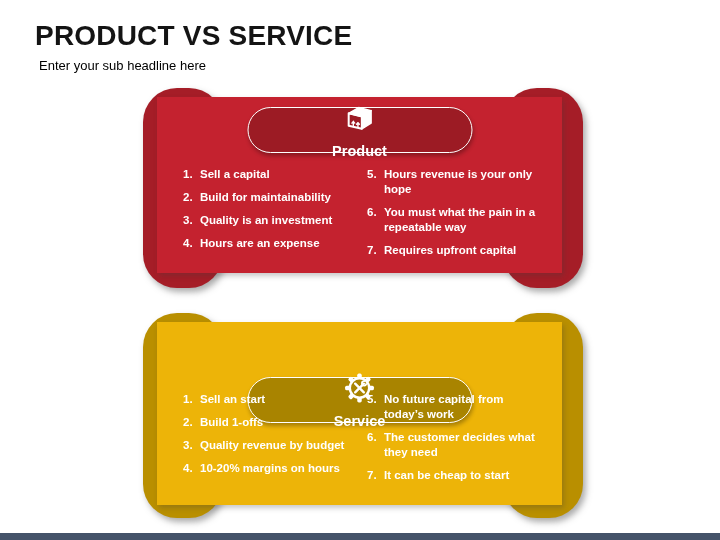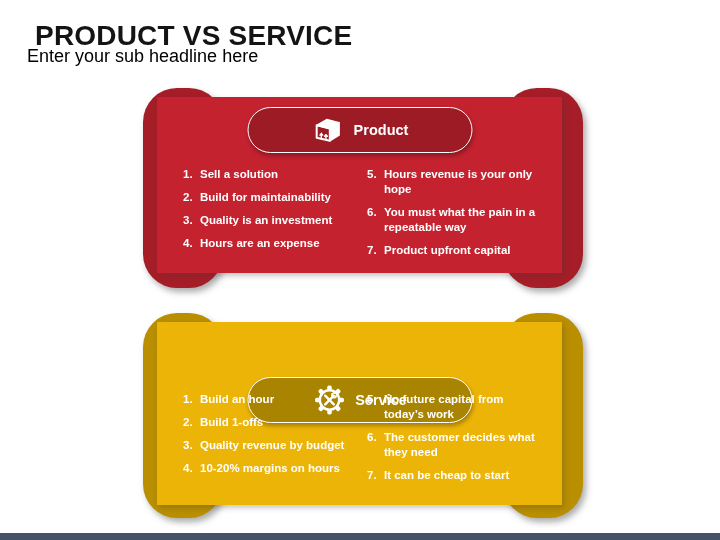--- a/index.html
+++ b/index.html
@@ -7,22 +7,22 @@
     width:720px;height:540px;position:relative;overflow:hidden;
     background:#ffffff;
     font-family:"Liberation Sans","DejaVu Sans",sans-serif;
   }
   
   .title{
     position:absolute;left:27px;top:12px;margin:8px;
     font-size:28px;font-weight:700;letter-spacing:.2px;color:#141414;
   }
   .subtitle{
-    position:absolute;left:27px;top:46px;margin:0;
-    font-size:18px;font-weight:400;color:#000;
+    position:absolute;left:27px;top:46px;margin:12px;
+    font-size:13px;font-weight:400;color:#000;
   }
   
   .card{position:absolute;left:143px;width:440px;}
   .card.product{top:88px;height:200px;}
   .card.service{top:313px;height:205px;}
   .ear{
     position:absolute;top:0;width:80px;height:100%;
     border-radius:34px;
     box-shadow:3px 4px 6px rgba(90,90,90,.5);
   }
@@ -36,20 +36,21 @@
   }
   .product .front{background:#C4222F;height:176px;}
   .service .front{background:#EDB408;height:183px;}
   
   .pill{
     position:absolute;left:50%;transform:translateX(-50%);top:10px;
     width:223px;height:44px;border-radius:23px;
     border:1.5px solid #ffffff;
     display:flex;align-items:center;justify-content:center;gap:9px;
     box-shadow:1px 3px 4px rgba(0,0,0,.3);
+    flex-direction:column;
   }
   .service .pill{top:11px;margin-top:44px;}
   .product .pill{background:#9C1B24;}
   .service .pill{background:#A98400;}
   .pill-label{color:#fff;font-size:14.5px;font-weight:700;}
   .pill-icon{width:34px;height:32px;flex:none;}
   
   .cols{
     position:absolute;left:26px;top:70px;width:372px;
     display:flex;
@@ -88,21 +89,21 @@
           <path d="M14 29 L14 23.5 M14 23.5 L12.2 25.6 M14 23.5 L15.8 25.6"></path>
           <path d="M20 30.5 L20 25 M20 25 L18.2 27.1 M20 25 L21.8 27.1"></path>
         </g>
       </svg>
       <span class="pill-label">Product</span>
     </div>
     <div class="cols">
       <div class="col left">
   <div class="item">
     <span class="num">1.</span>
-    <span class="txt">Sell a solution</span>
+    <span class="txt">Sell a capital</span>
   </div>
 
   <div class="item">
     <span class="num">2.</span>
     <span class="txt">Build for maintainability</span>
   </div>
 
   <div class="item">
     <span class="num">3.</span>
     <span class="txt">Quality is an investment</span>
@@ -119,21 +120,21 @@
     <span class="txt">Hours revenue is your only hope</span>
   </div>
 
   <div class="item">
     <span class="num">6.</span>
     <span class="txt">You must what the pain in a repeatable way</span>
   </div>
 
   <div class="item">
     <span class="num">7.</span>
-    <span class="txt">Product upfront capital</span>
+    <span class="txt">Requires upfront capital</span>
   </div>
 </div>
     </div>
   </div>
 </section>
 
 <section class="card service">
   <div class="ear left"></div>
   <div class="ear right"></div>
   <div class="front">
@@ -156,21 +157,21 @@
           <path d="M14.6 14.6 L25.4 25.4"></path>
         </g>
         <circle cx="25.8" cy="14.2" r="2.8" fill="none" stroke="#ffffff" stroke-width="2.2" stroke-dasharray="13 5"></circle>
       </svg>
       <span class="pill-label">Service</span>
     </div>
     <div class="cols">
       <div class="col left">
   <div class="item">
     <span class="num">1.</span>
-    <span class="txt">Build an hour</span>
+    <span class="txt">Sell an start</span>
   </div>
 
   <div class="item">
     <span class="num">2.</span>
     <span class="txt">Build 1-offs</span>
   </div>
 
   <div class="item">
     <span class="num">3.</span>
     <span class="txt">Quality revenue by budget</span>

